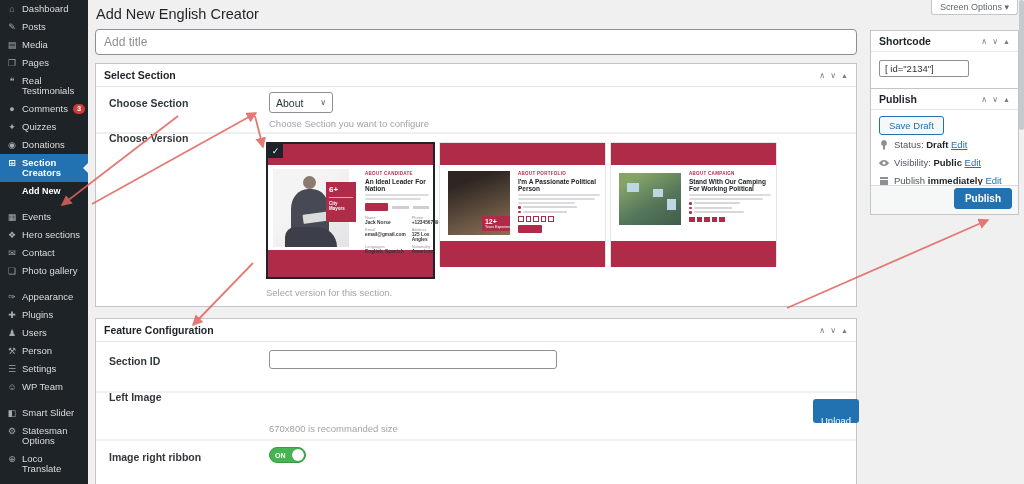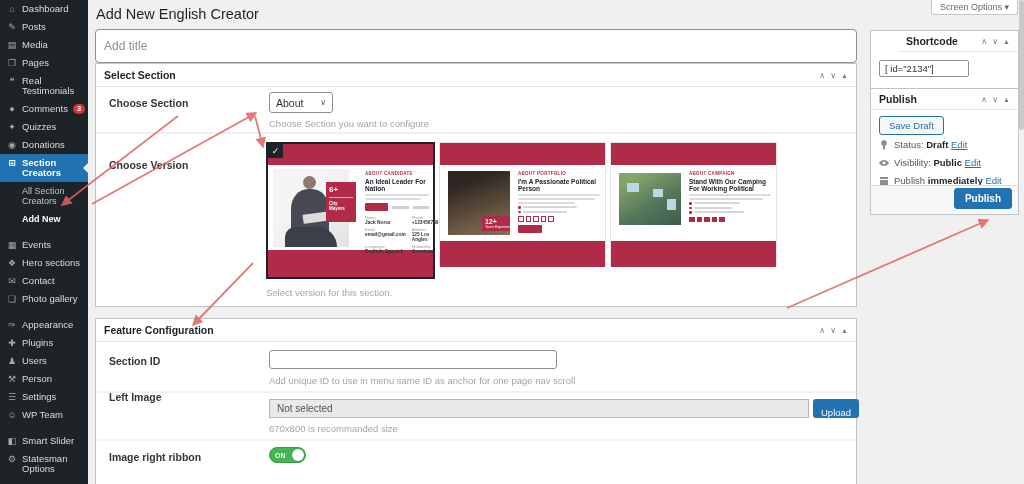--- a/index.html
+++ b/index.html
@@ -15,21 +15,21 @@
   .sb-item.gap { margin-top:8px; }
   .sb-item.active { background:#2271b1; color:#fff; font-weight:bold; }
   .sb-item.active .ic { color:#fff; }
   .sb-item.active::after { content:""; position:absolute; right:0; top:50%; margin-top:-5px; border:5px solid transparent; border-right-color:#f0f0f1; }
   .sb-item.sub { padding-left:22px; color:#bbc8d4; font-size:9px; }
   .sb-item.sub.current { color:#fff; font-weight:bold; }
   .sb-badge { background:#d63638; color:#fff; border-radius:8px; font-size:7.5px; padding:1px 4px; font-weight:bold; line-height:8px; }
   
   .page-title { position:absolute; left:96px; top:6px; font-size:14.5px; color:#1d2327; z-index:2; }
   .screen-options { position:absolute; right:6px; top:0; background:#fff; border:1px solid #c3c4c7; border-top:none; border-radius:0 0 3px 3px; padding:2px 8px; font-size:9px; color:#646970; z-index:2; cursor:pointer; }
-  .title-input { position:absolute; left:95px; top:29px; width:762px; height:34px; border:1px solid #8c8f94; border-radius:4px; background:#fff; padding:0 8px; font-size:12px; font-family:inherit; color:#2c3338; z-index:2; }
+  .title-input { position:absolute; left:95px; top:29px; width:762px; height:26px; border:1px solid #8c8f94; border-radius:4px; background:#fff; padding:0 8px; font-size:12px; font-family:inherit; color:#2c3338; z-index:2; }
   .title-input::placeholder { color:#8c8f94; }
   
   .panel { position:absolute; background:#fff; border:1px solid #c3c4c7; z-index:2; }
   .panel-h { height:23px; display:flex; align-items:center; justify-content:space-between; padding:0 8px; border-bottom:1px solid #e7e7e7; }
   .panel-h .ttl { font-weight:bold; font-size:10.5px; color:#1d2327; }
   .ph-icons { color:#787c82; font-size:8px; display:flex; gap:5px; align-items:center; }
   .ph-icons span { cursor:pointer; }
   .divider { position:absolute; left:0; width:100%; height:2px; background:#f0f0f1; }
   .flabel { position:absolute; left:13px; font-weight:bold; font-size:10.5px; color:#32373c; }
   .help { position:absolute; color:#a0a5aa; font-size:9.5px; }
@@ -74,21 +74,21 @@
   .bullets .b { display:flex; align-items:center; gap:2px; margin:2px 0; }
   .bullets .dot { width:2.5px; height:2.5px; border-radius:50%; background:#b02b48; }
   .bullets .ln { height:1.6px; background:#d7d7d9; flex:1; border-radius:1px; }
   .socials { display:flex; gap:2px; margin:3px 0; }
   .socials i { width:5.5px; height:5.5px; border:1px solid #b02b48; display:block; }
   .socials.fill i { background:#b02b48; }
   .rbtn2 { width:24px; height:8px; background:#b02b48; border-radius:1px; margin-top:2px; }
   
   .txt-input { position:absolute; left:173px; top:31px; width:288px; height:19px; border:1px solid #8c8f94; border-radius:3px; background:#fff; }
   .file-field { position:absolute; left:173px; top:80px; width:540px; height:19px; border:1px solid #b2b5b9; background:#e9e9e9; color:#50575e; font-size:10px; line-height:17px; padding:0 7px; }
-  .upload-btn { position:absolute; left:717px; top:80px; height:19px; padding:4px 8px; background:#2271b1; color:#fff; border:none; border-radius:3px; font-size:9.5px; font-family:inherit; line-height:19px; cursor:pointer; }
+  .upload-btn { position:absolute; left:717px; top:80px; height:19px; padding:12px 8px; background:#2271b1; color:#fff; border:none; border-radius:3px; font-size:9.5px; font-family:inherit; line-height:19px; cursor:pointer; }
   .toggle { position:absolute; left:173px; top:128px; width:37px; height:16px; background:#46b450; border:1px solid #3a9a43; border-radius:9px; cursor:pointer; }
   .toggle .on { position:absolute; left:5px; top:4px; color:#fff; font-size:7px; font-weight:bold; }
   .toggle .knob { position:absolute; right:1px; top:1px; width:12px; height:12px; background:#fff; border-radius:50%; box-shadow:0 0 1px rgba(0,0,0,.4); }
   
   .sc-box { position:absolute; left:8px; top:29px; width:90px; height:17px; border:1px solid #8c8f94; border-radius:2px; background:#fff; font-size:9.5px; color:#2c3338; line-height:15px; padding:0 5px; }
   .save-draft { position:absolute; left:8px; top:27px; padding:3px 9px; border:1px solid #2271b1; color:#2271b1; background:#f6f7f7; border-radius:3px; font-size:9.5px; font-family:inherit; cursor:pointer; }
   .pub-rows { position:absolute; left:8px; top:50px; right:6px; }
   .prow { display:flex; align-items:center; gap:5px; margin-bottom:7px; font-size:9.5px; color:#50575e; }
   .prow svg { flex:0 0 10px; }
   .prow b { color:#1d2327; }
@@ -134,23 +134,20 @@
       <span>Quizzes</span>
     </div>
     <div class="sb-item">
       <span class="ic">◉</span>
       <span>Donations</span>
     </div>
     <div class="sb-item active">
       <span class="ic">⊞</span>
       <span>Section Creators</span>
     </div>
-    <div class="sb-item sub">
-      <span>All Section Creators</span>
-    </div>
     <div class="sb-item sub current">
       <span>Add New</span>
     </div>
     <div class="sb-item gap">
       <span class="ic">▦</span>
       <span>Events</span>
     </div>
     <div class="sb-item">
       <span class="ic">❖</span>
       <span>Hero sections</span>
@@ -217,21 +214,21 @@
       <span style="font-size:7px;">▲</span>
     </span>
   </div>
   <div class="flabel" style="top:33px;">Choose Section</div>
   <div class="dd">
     <span>About</span>
     <span class="car">∨</span>
   </div>
   <div class="help" style="left:173px; top:54px;">Choose Section you want to configure</div>
   <div class="divider" style="top:68px;"></div>
-  <div class="flabel" style="top:95px;">Choose Version</div>
+  <div class="flabel" style="top:68px;">Choose Version</div>
 
   <div class="thumbs">
 
     <div class="thumb t1">
       <div class="check">✓</div>
       <div class="redbar" style="height:21px;"></div>
       <div class="tb-body" style="height:85px;">
         <div class="photo ph1">
           <div class="head"></div>
             <div class="torso"></div>
@@ -368,35 +365,33 @@
   <div class="panel-h">
     <span class="ttl">Feature Configuration</span>
     <span class="ph-icons">
       <span>∧</span>
       <span>∨</span>
       <span style="font-size:7px;">▲</span>
     </span>
   </div>
   <div class="flabel" style="top:36px;">Section ID</div>
   <input class="txt-input" style="">
-  <div class="help" style="left:173px; top:56px;">Add unique ID to use in menu same ID as anchor for one page nav scroll</div>
   <div class="divider" style="top:72px;"></div>
   <div class="flabel" style="top:72px;">Left Image</div>
-  <div class="file-field">Not selected</div>
   <button class="upload-btn">Upload</button>
   <div class="help" style="left:173px; top:104px;">670x800 is recommanded size</div>
   <div class="divider" style="top:120px;"></div>
   <div class="flabel" style="top:132px;">Image right ribbon</div>
   <div class="toggle">
     <span class="on">ON</span>
     <span class="knob"></span>
   </div>
 </div>
 
-<div class="panel" style="left:870px; top:30px; width:149px; height:62px;padding-left:27px;">
+<div class="panel" style="left:870px; top:30px; width:149px; height:62px;">
   <div class="panel-h" style="height:21px;">
     <span class="ttl">Shortcode</span>
     <span class="ph-icons">
       <span>∧</span>
       <span>∨</span>
       <span style="font-size:7px;">▲</span>
     </span>
   </div>
   <div class="sc-box">[ id="2134"]</div>
 </div>

